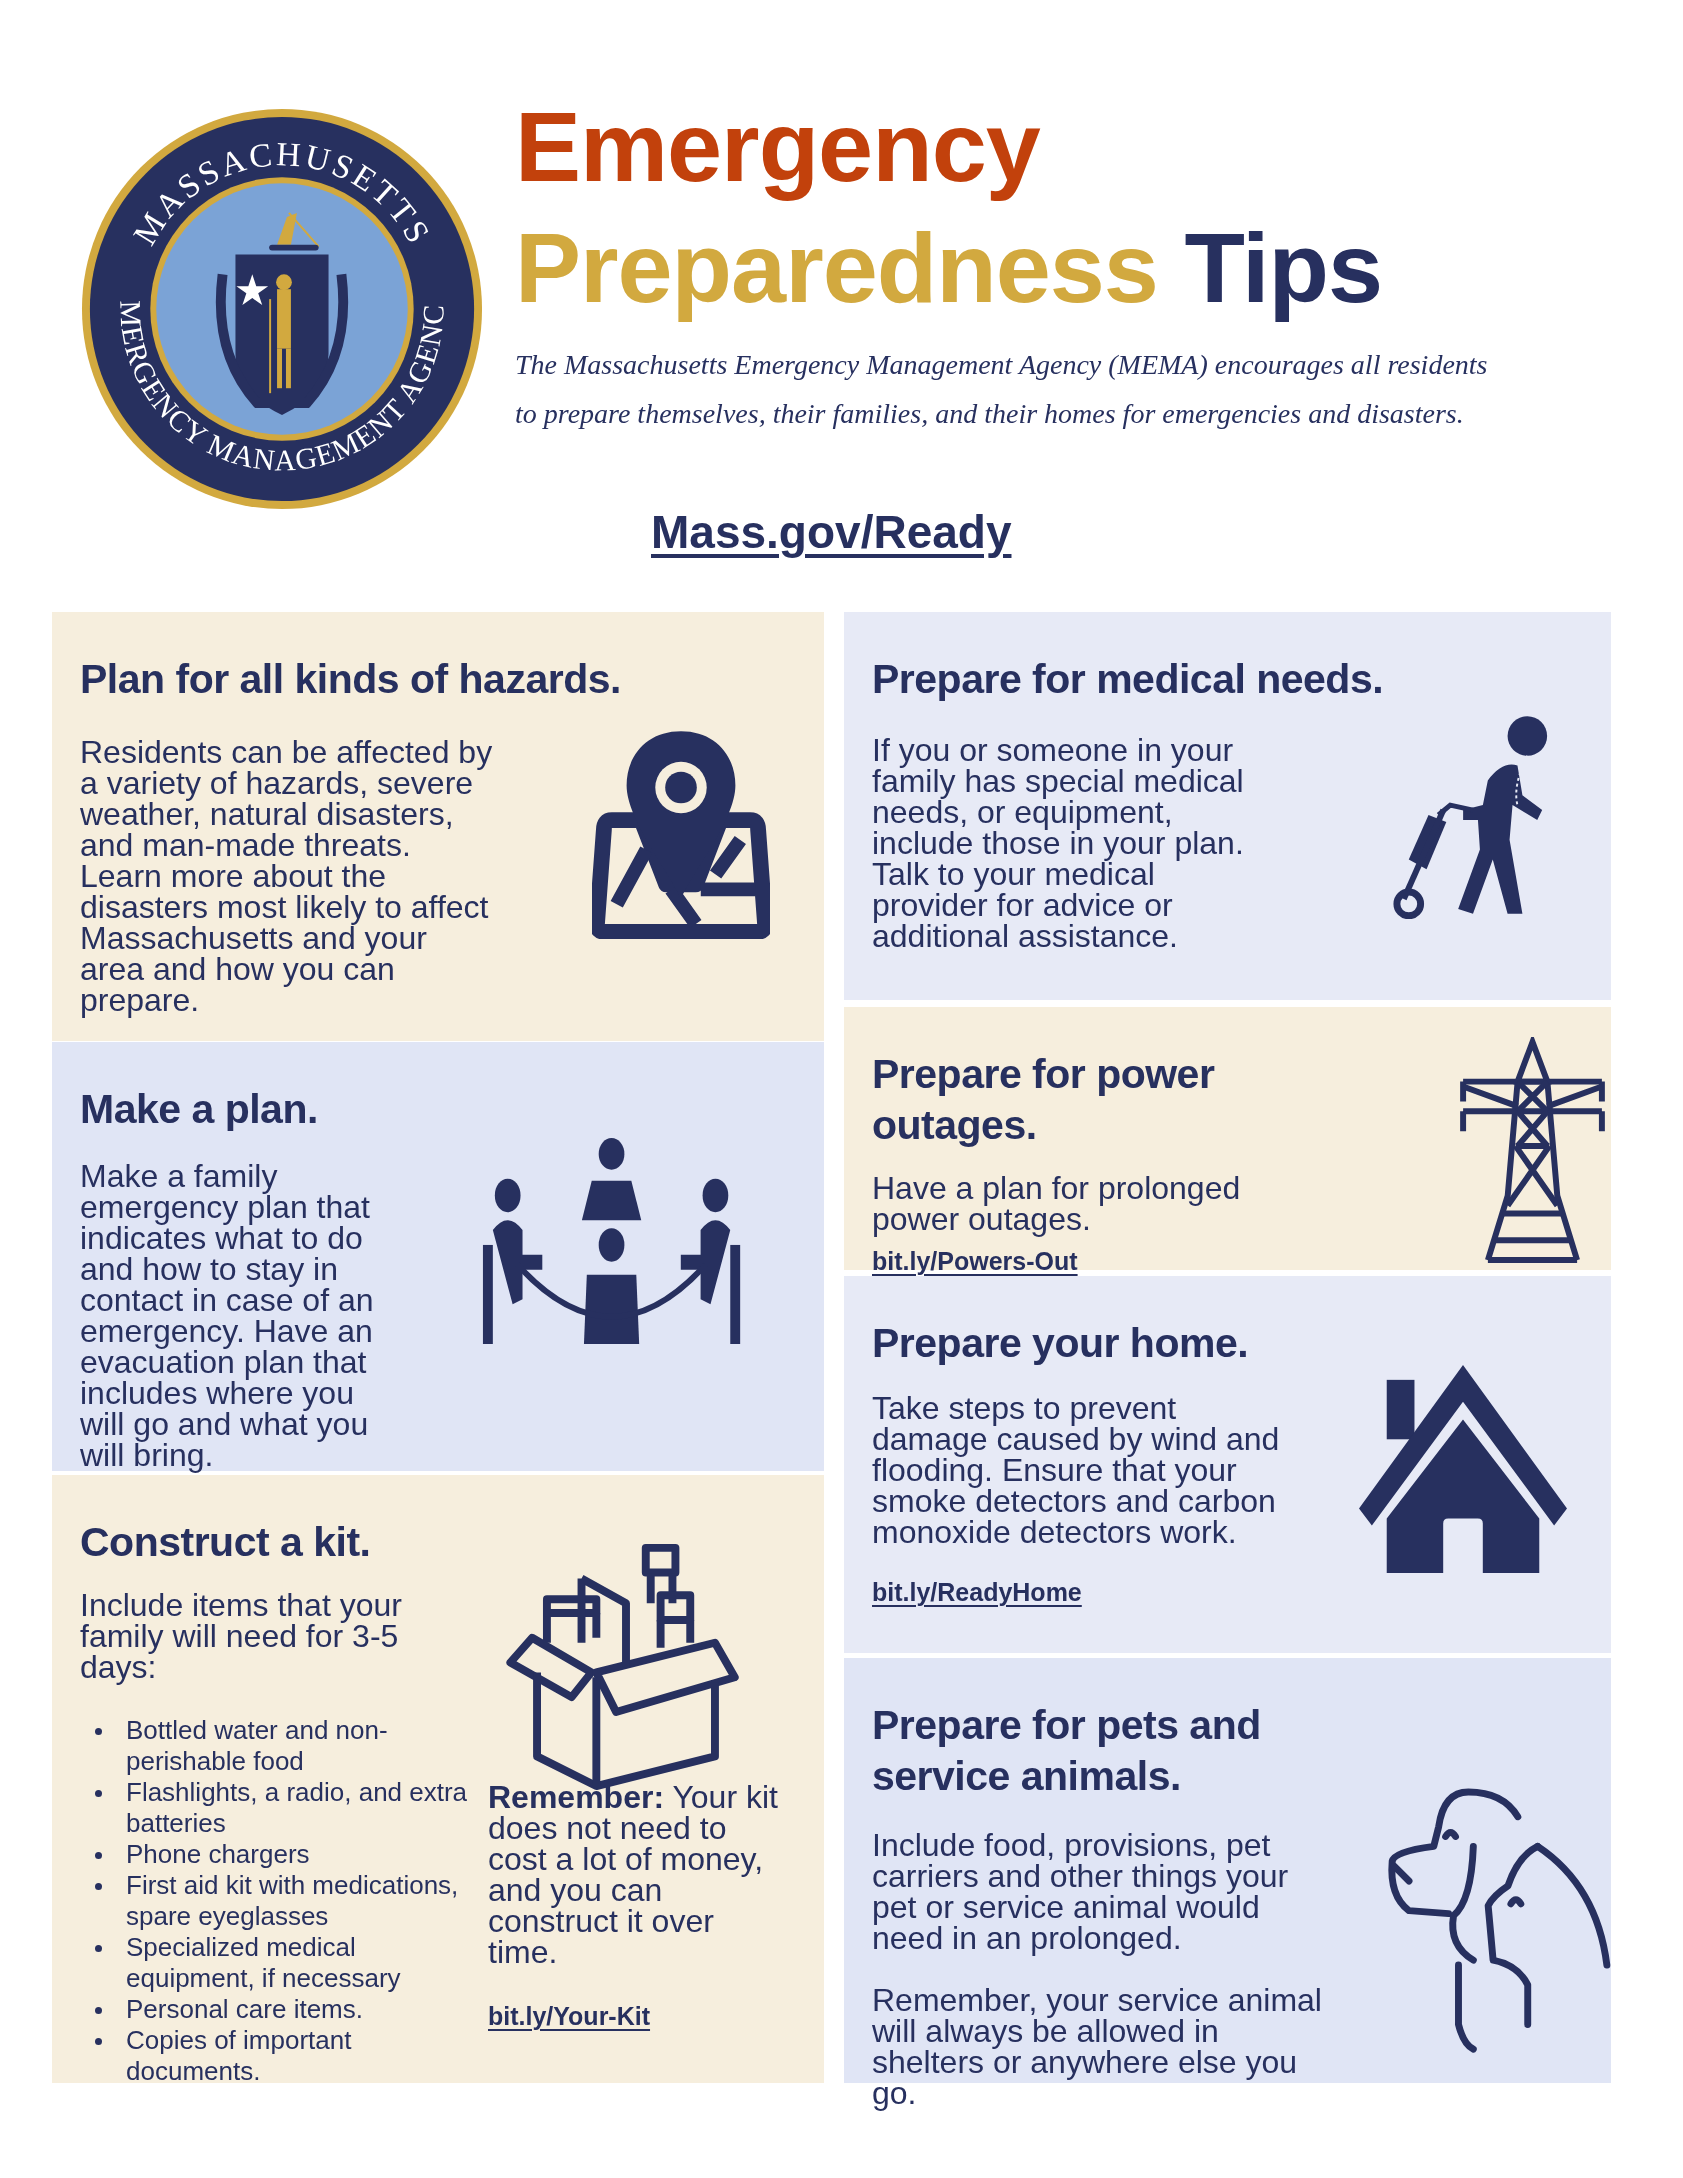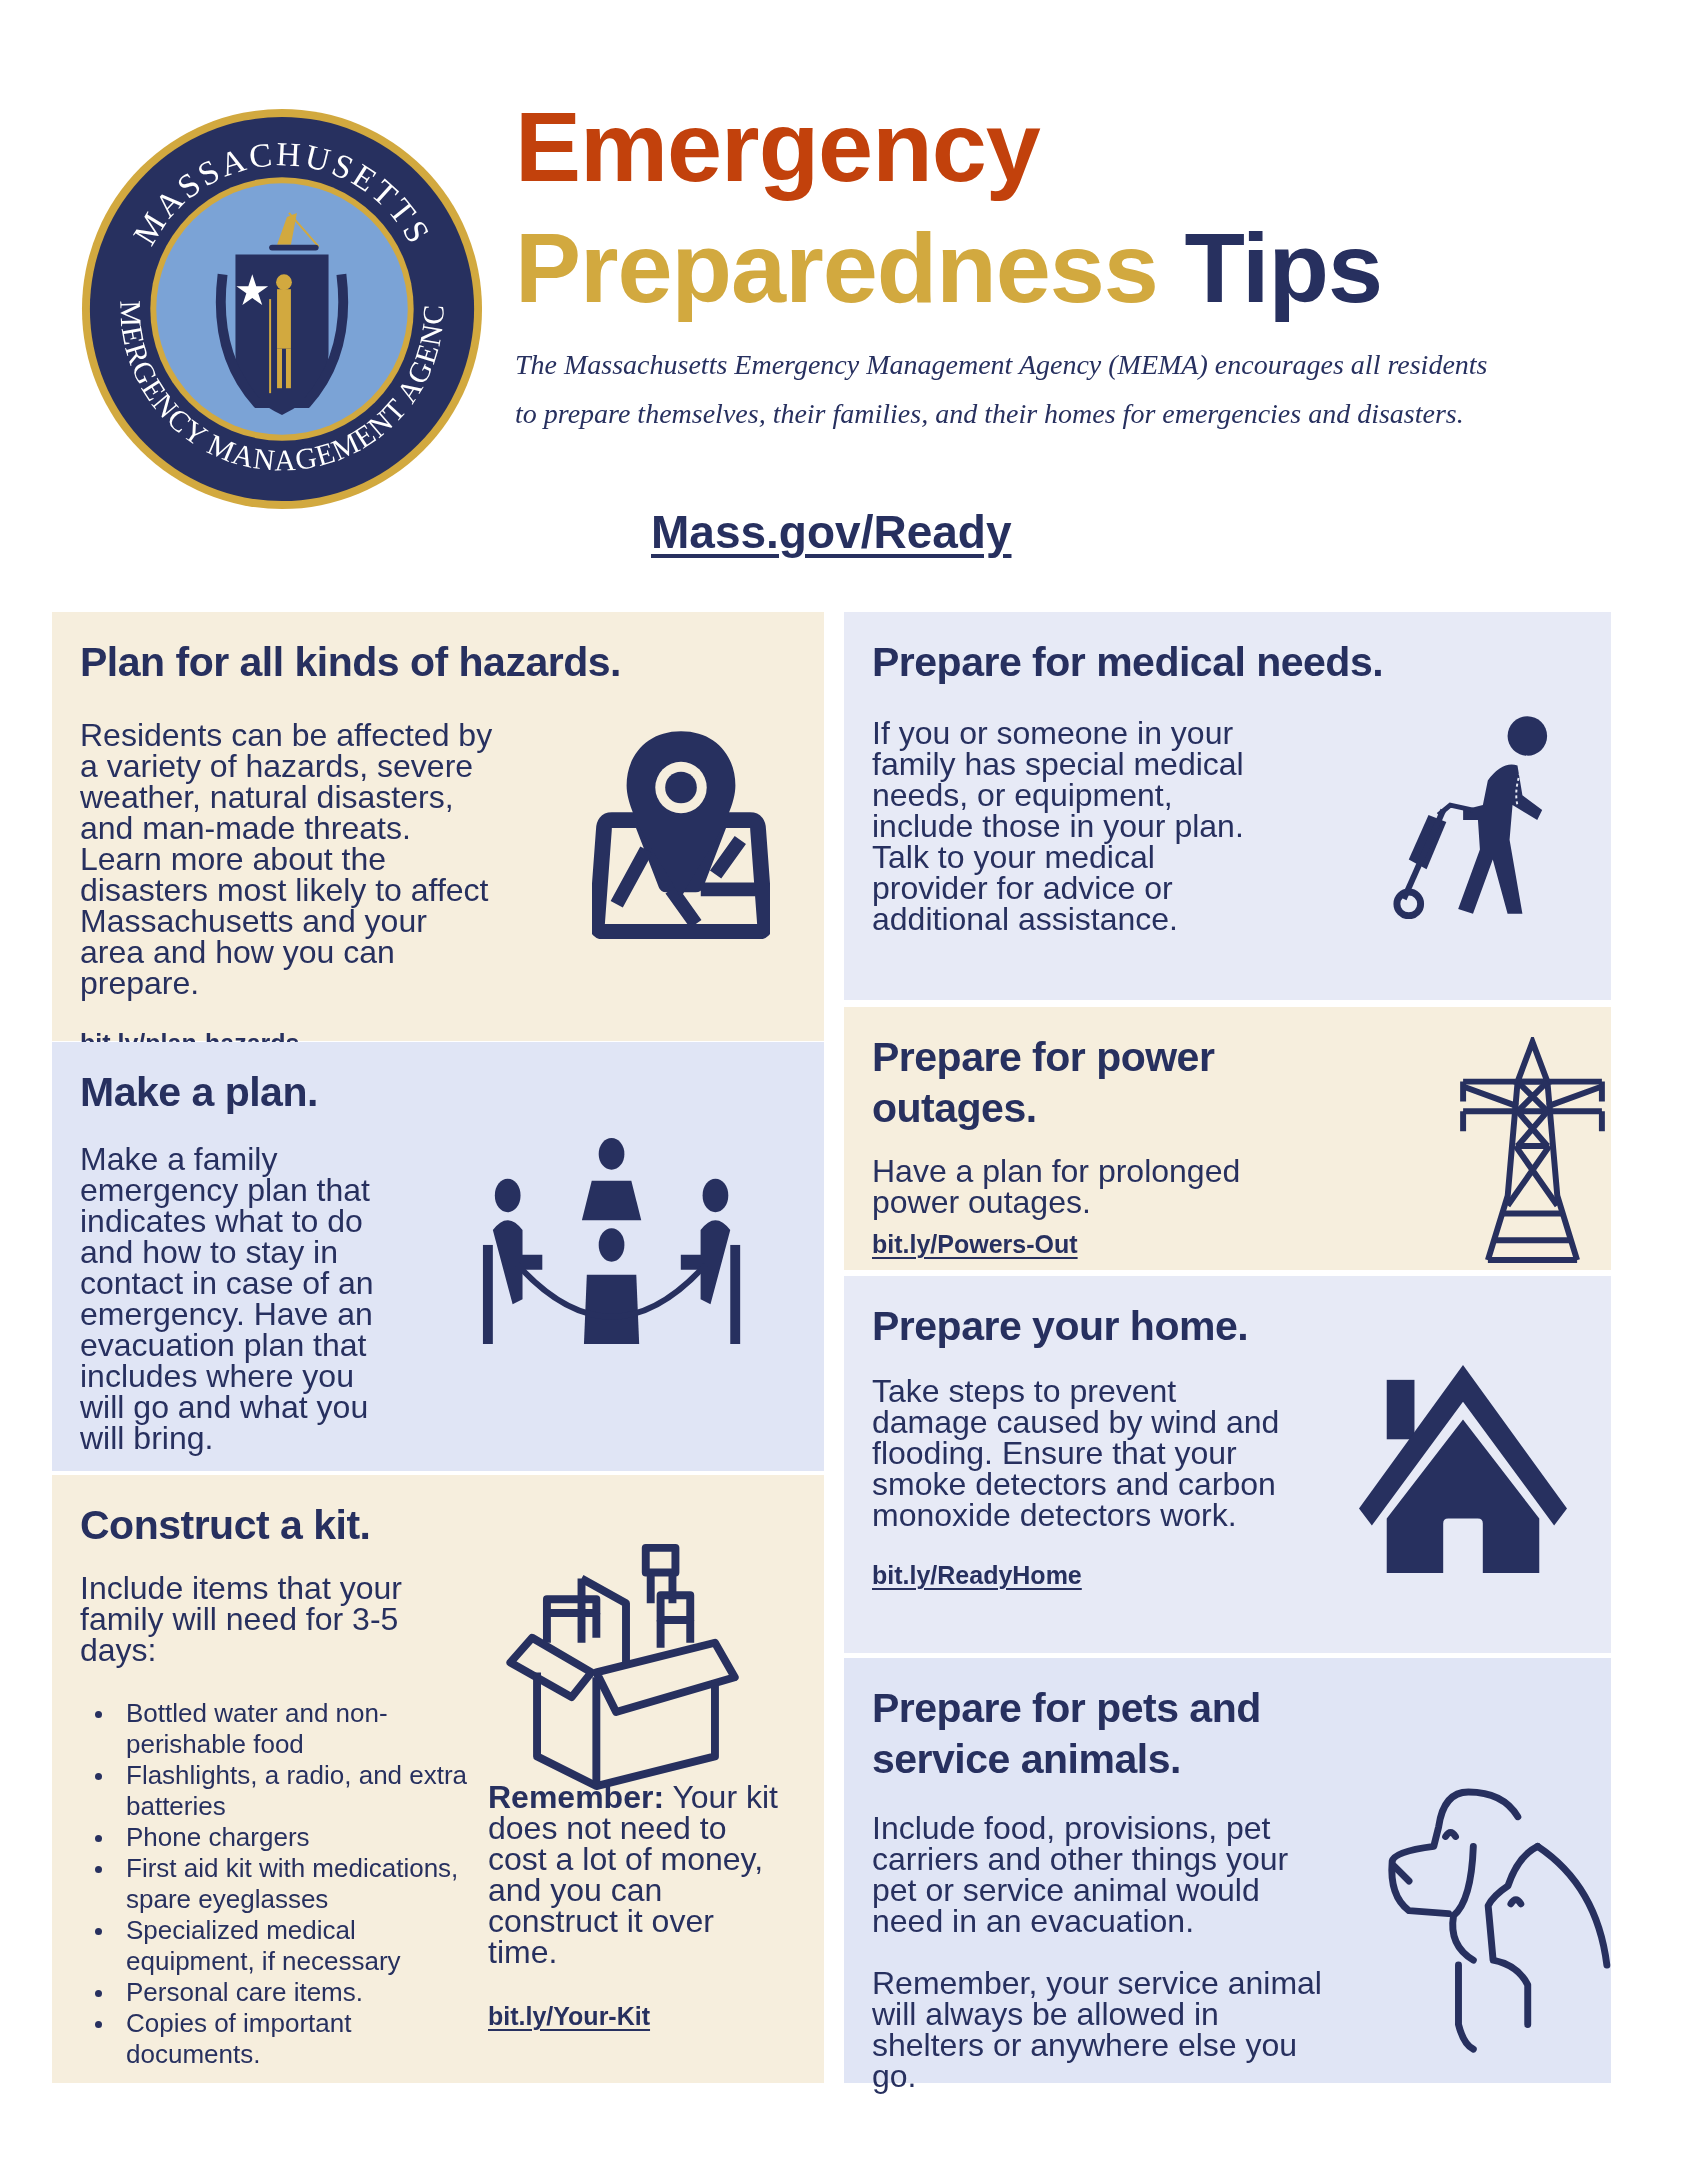--- a/index.html
+++ b/index.html
@@ -5,21 +5,21 @@
   * { box-sizing: border-box; margin: 0; padding: 0; }
   html, body { width: 1683px; height: 2178px; background: #ffffff; overflow: hidden; }
   body { position: relative; font-family: "Liberation Sans", "DejaVu Sans", sans-serif; color: #27305f; }
   .seal { position: absolute; left: 79px; top: 106px; width: 406px; height: 406px; }
   .title { position: absolute; left: 515px; top: 97px; font-family: "Liberation Sans", sans-serif; font-weight: bold; line-height: 1; letter-spacing: -1px; }
   .title .l1 { font-size: 99px; color: #c2410c; display: block; }
   .title .l2 { font-size: 99px; display: block; margin-top: 22px; }
   .title .gold { color: #d2a93f; }
   .intro { position: absolute; left: 515px; top: 340px; width: 1000px; font-family: "Liberation Serif", "DejaVu Serif", serif; font-style: italic; font-size: 28px; line-height: 49px; color: #27305f; }
   .site-link { position: absolute; left: 651px; top: 505px; font-size: 46px; font-weight: bold; color: #27305f; text-decoration: underline; text-underline-offset: 6px; text-decoration-thickness: 4px; }
-  .panel { position: absolute; padding: 25px 30px 0 28px; }
+  .panel { position: absolute; padding: 42px 30px 0 28px; }
   .cream { background: #f6eedd; }
   .blue { background: #e0e5f5; }
   .blue2 { background: #e7eaf6; }
   .panel h2 { font-size: 41px; font-weight: bold; line-height: 51px; color: #27305f; letter-spacing: -0.5px; }
   .panel p { font-size: 32px; line-height: 31px; color: #27305f; }
   .link { font-size: 25px; font-weight: bold; color: #27305f; text-decoration: underline; text-decoration-thickness: 2px; text-underline-offset: 4px; display: inline-block; }
   .icon { position: absolute; }
   ul.kit { list-style: none; }
   ul.kit li { position: relative; padding-left: 46px; font-size: 26px; line-height: 31px; color: #27305f; }
   ul.kit li::before { content: ""; position: absolute; left: 15px; top: 13px; width: 7px; height: 7px; border-radius: 50%; background: #27305f; }
@@ -177,21 +177,21 @@
     <g fill="#27305f">
       <rect x="33" y="15" width="28" height="60"></rect>
       <polygon points="110,0 215,145 202,162 110,37 18,162 5,145"></polygon>
       <path d="M33 155 L110 55 L187 155 L187 210 L130 210 L130 160 Q130 155 125 155 L95 155 Q90 155 90 160 L90 210 L33 210 Z"></path>
     </g>
   </svg>
 </section>
 
 <section class="panel blue" style="left:844px; top:1658px; width:767px; height:425px;">
   <h2 style="width:455px;">Prepare for pets and service animals.</h2>
-  <p style="width:465px; margin-top:28px;">Include food, provisions, pet carriers and other things your pet or service animal would need in an evacuation.</p>
+  <p style="width:465px; margin-top:28px;">Include food, provisions, pet carriers and other things your pet or service animal would need in an prolonged.</p>
   <p style="width:465px; margin-top:31px;">Remember, your service animal will always be allowed in shelters or anywhere else you go.</p>
   <svg class="icon" style="left:540px; top:129px;" width="238" height="277" viewBox="0 0 240 280">
     <g fill="none" stroke="#27305f" stroke-width="7" stroke-linecap="round" stroke-linejoin="round">
       <path d="M135 30 Q120 5 85 5 Q60 5 55 40 L50 60 Q10 65 8 75 Q5 110 25 125 L65 128"></path>
       <path d="M10 80 L25 95"></path>
       <path d="M62 50 Q67 42 72 50"></path>
       <path d="M90 60 Q88 115 70 130 Q65 160 90 175"></path>
       <path d="M75 180 L75 240 Q80 260 90 265"></path>
       <path d="M155 60 Q135 70 125 100 Q110 110 105 120 L110 175 Q135 180 145 200 L145 240"></path>
       <path d="M155 60 Q215 100 225 180"></path>

